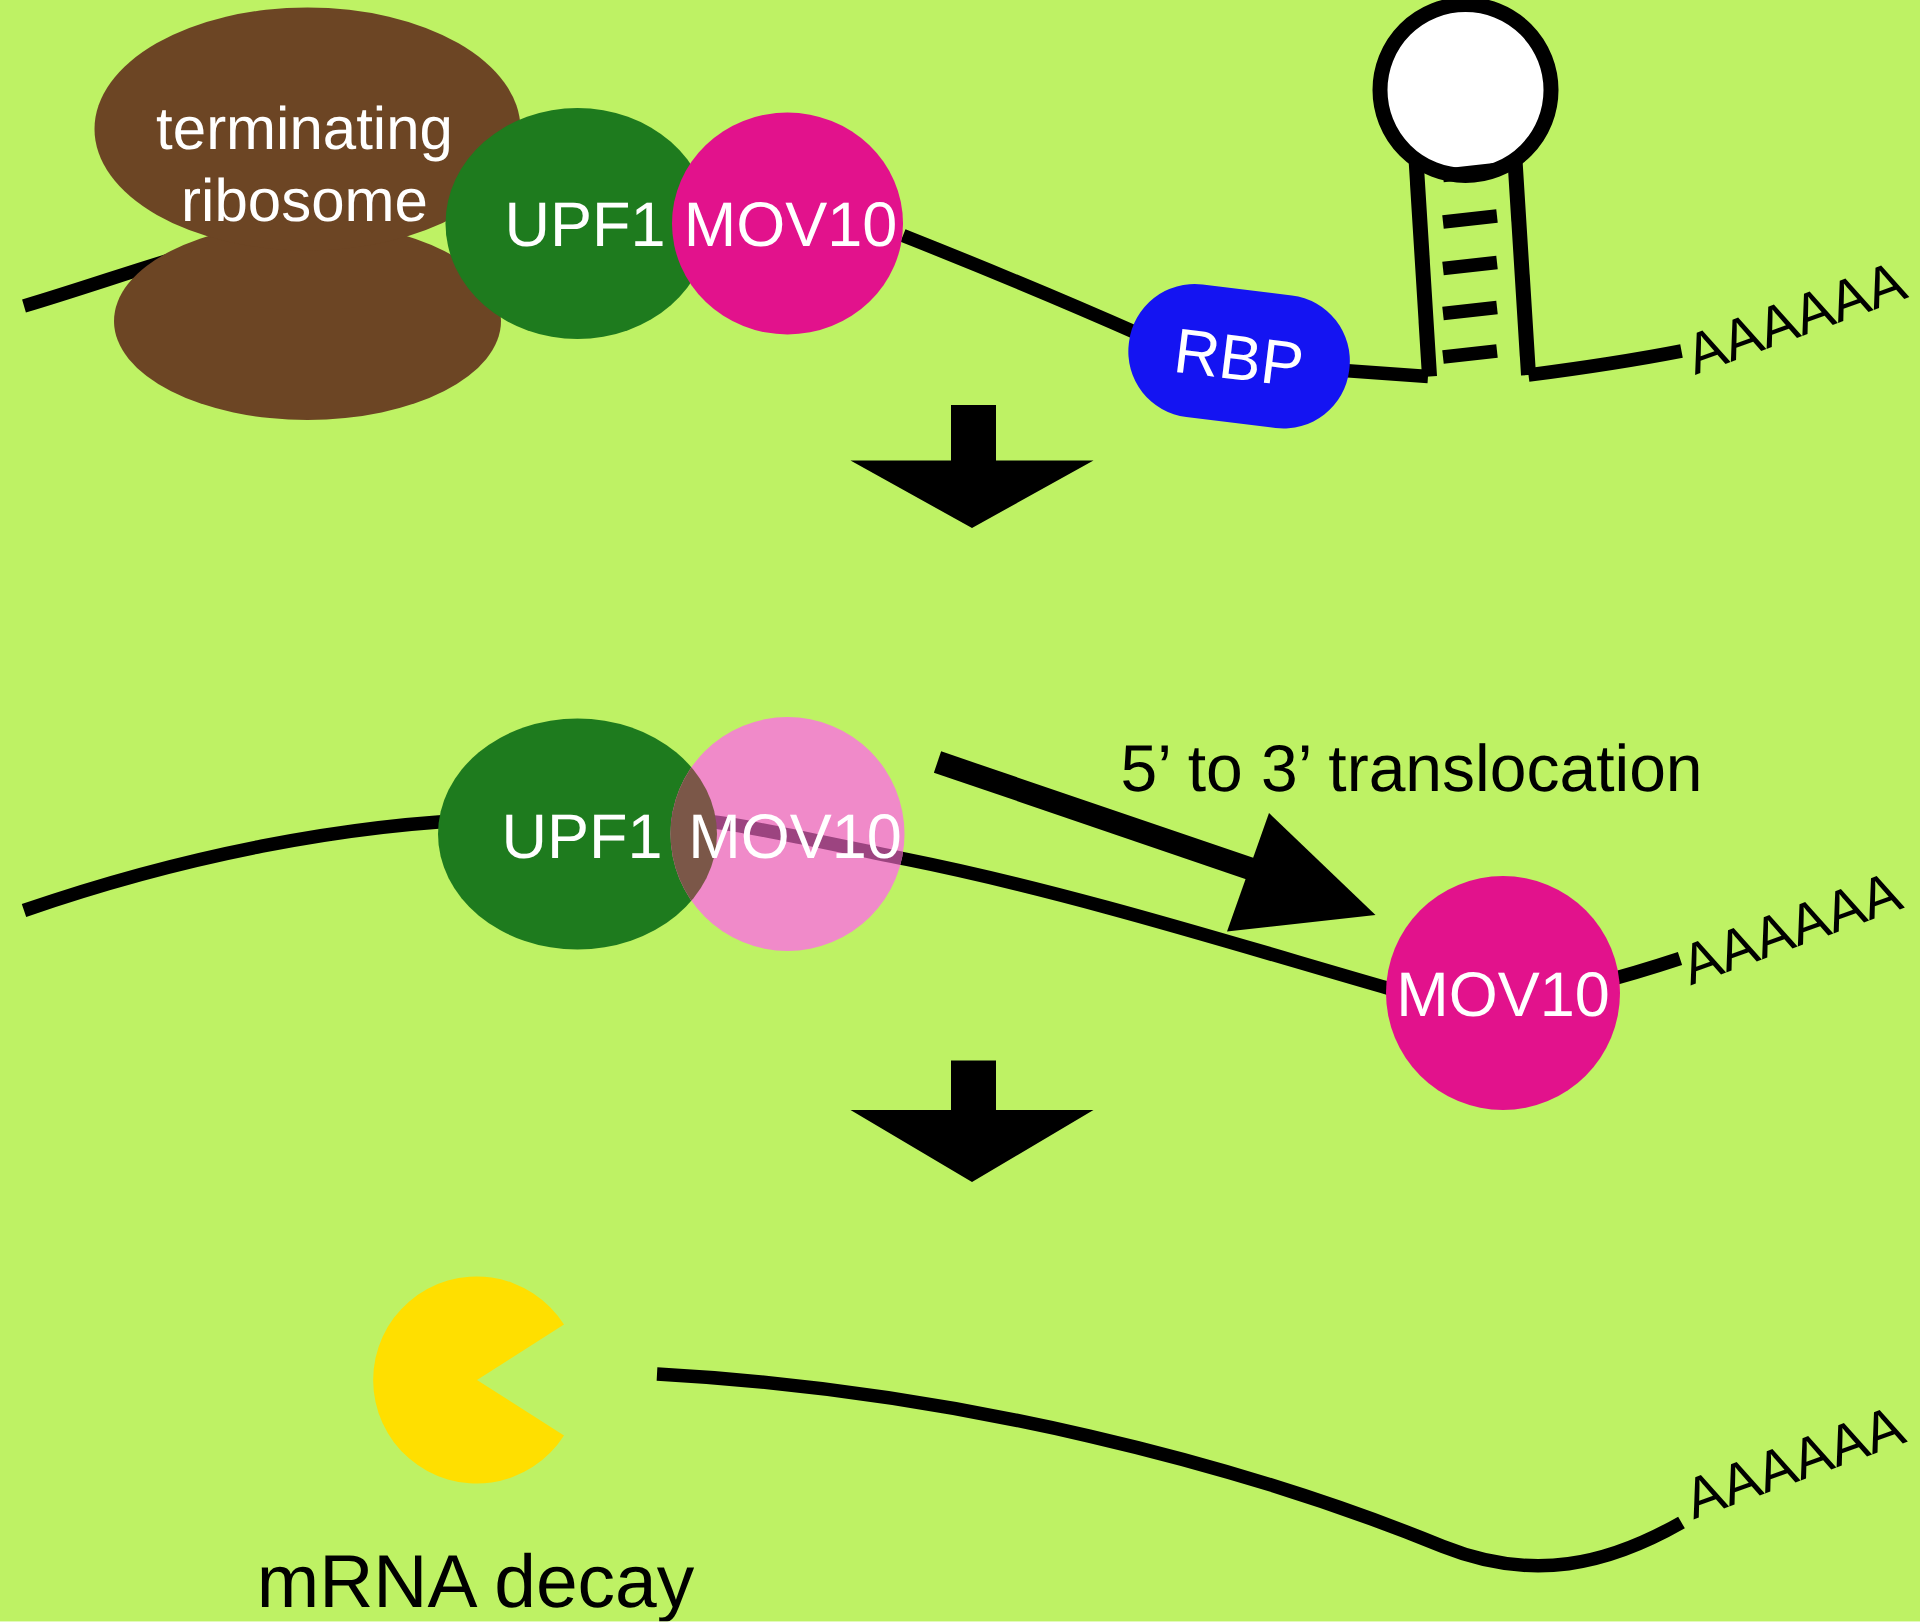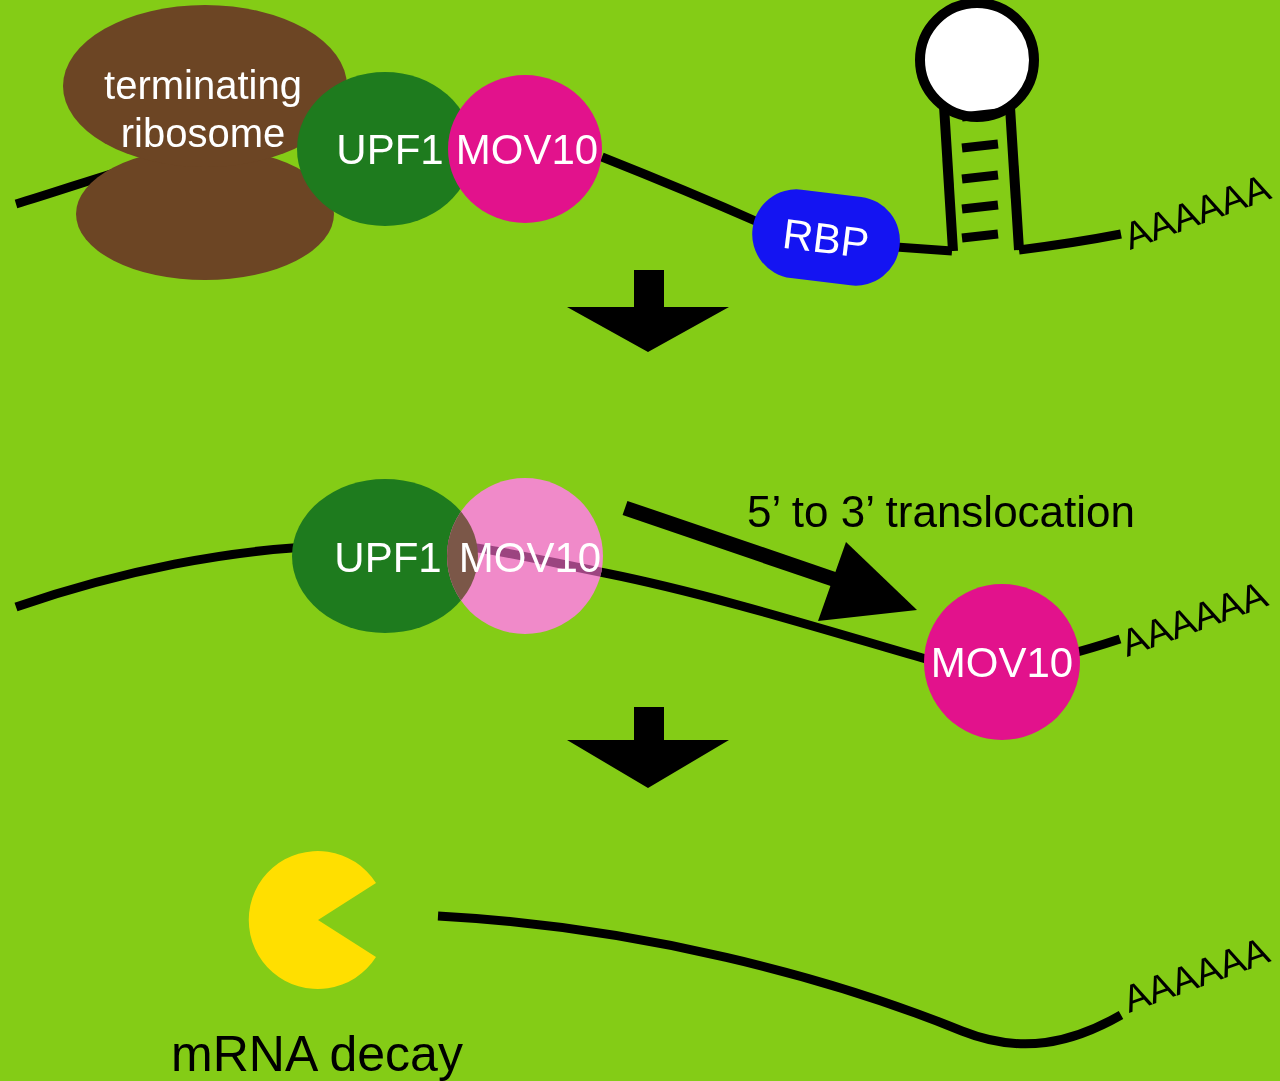--- a/index.html
+++ b/index.html
@@ -1,16 +1,16 @@
 <!DOCTYPE html>
 <html><head>
 <meta charset="utf-8">
 <style>
   html,body{margin:0;padding:0;background:#ffffff;}
-  .canvas{position:relative;width:1280px;height:1081px;background:#84cc16;overflow:hidden;
+  .canvas{position:relative;width:1280px;height:1081px;background:#bef264;overflow:hidden;
           font-family:"Liberation Sans", sans-serif;}
   svg{position:absolute;left:0;top:0;}
   .mrna{fill:none;stroke:#000;stroke-width:9;}
   .thick{fill:none;stroke:#000;stroke-width:10;}
   .lbl{font-family:"Liberation Sans", sans-serif;}
   .lbl-white{fill:#ffffff;}
   .lbl-black{fill:#000000;}
   .f-protein{font-size:42px;}
   .f-ribo{font-size:40px;}
   .f-polya{font-size:38px;}

